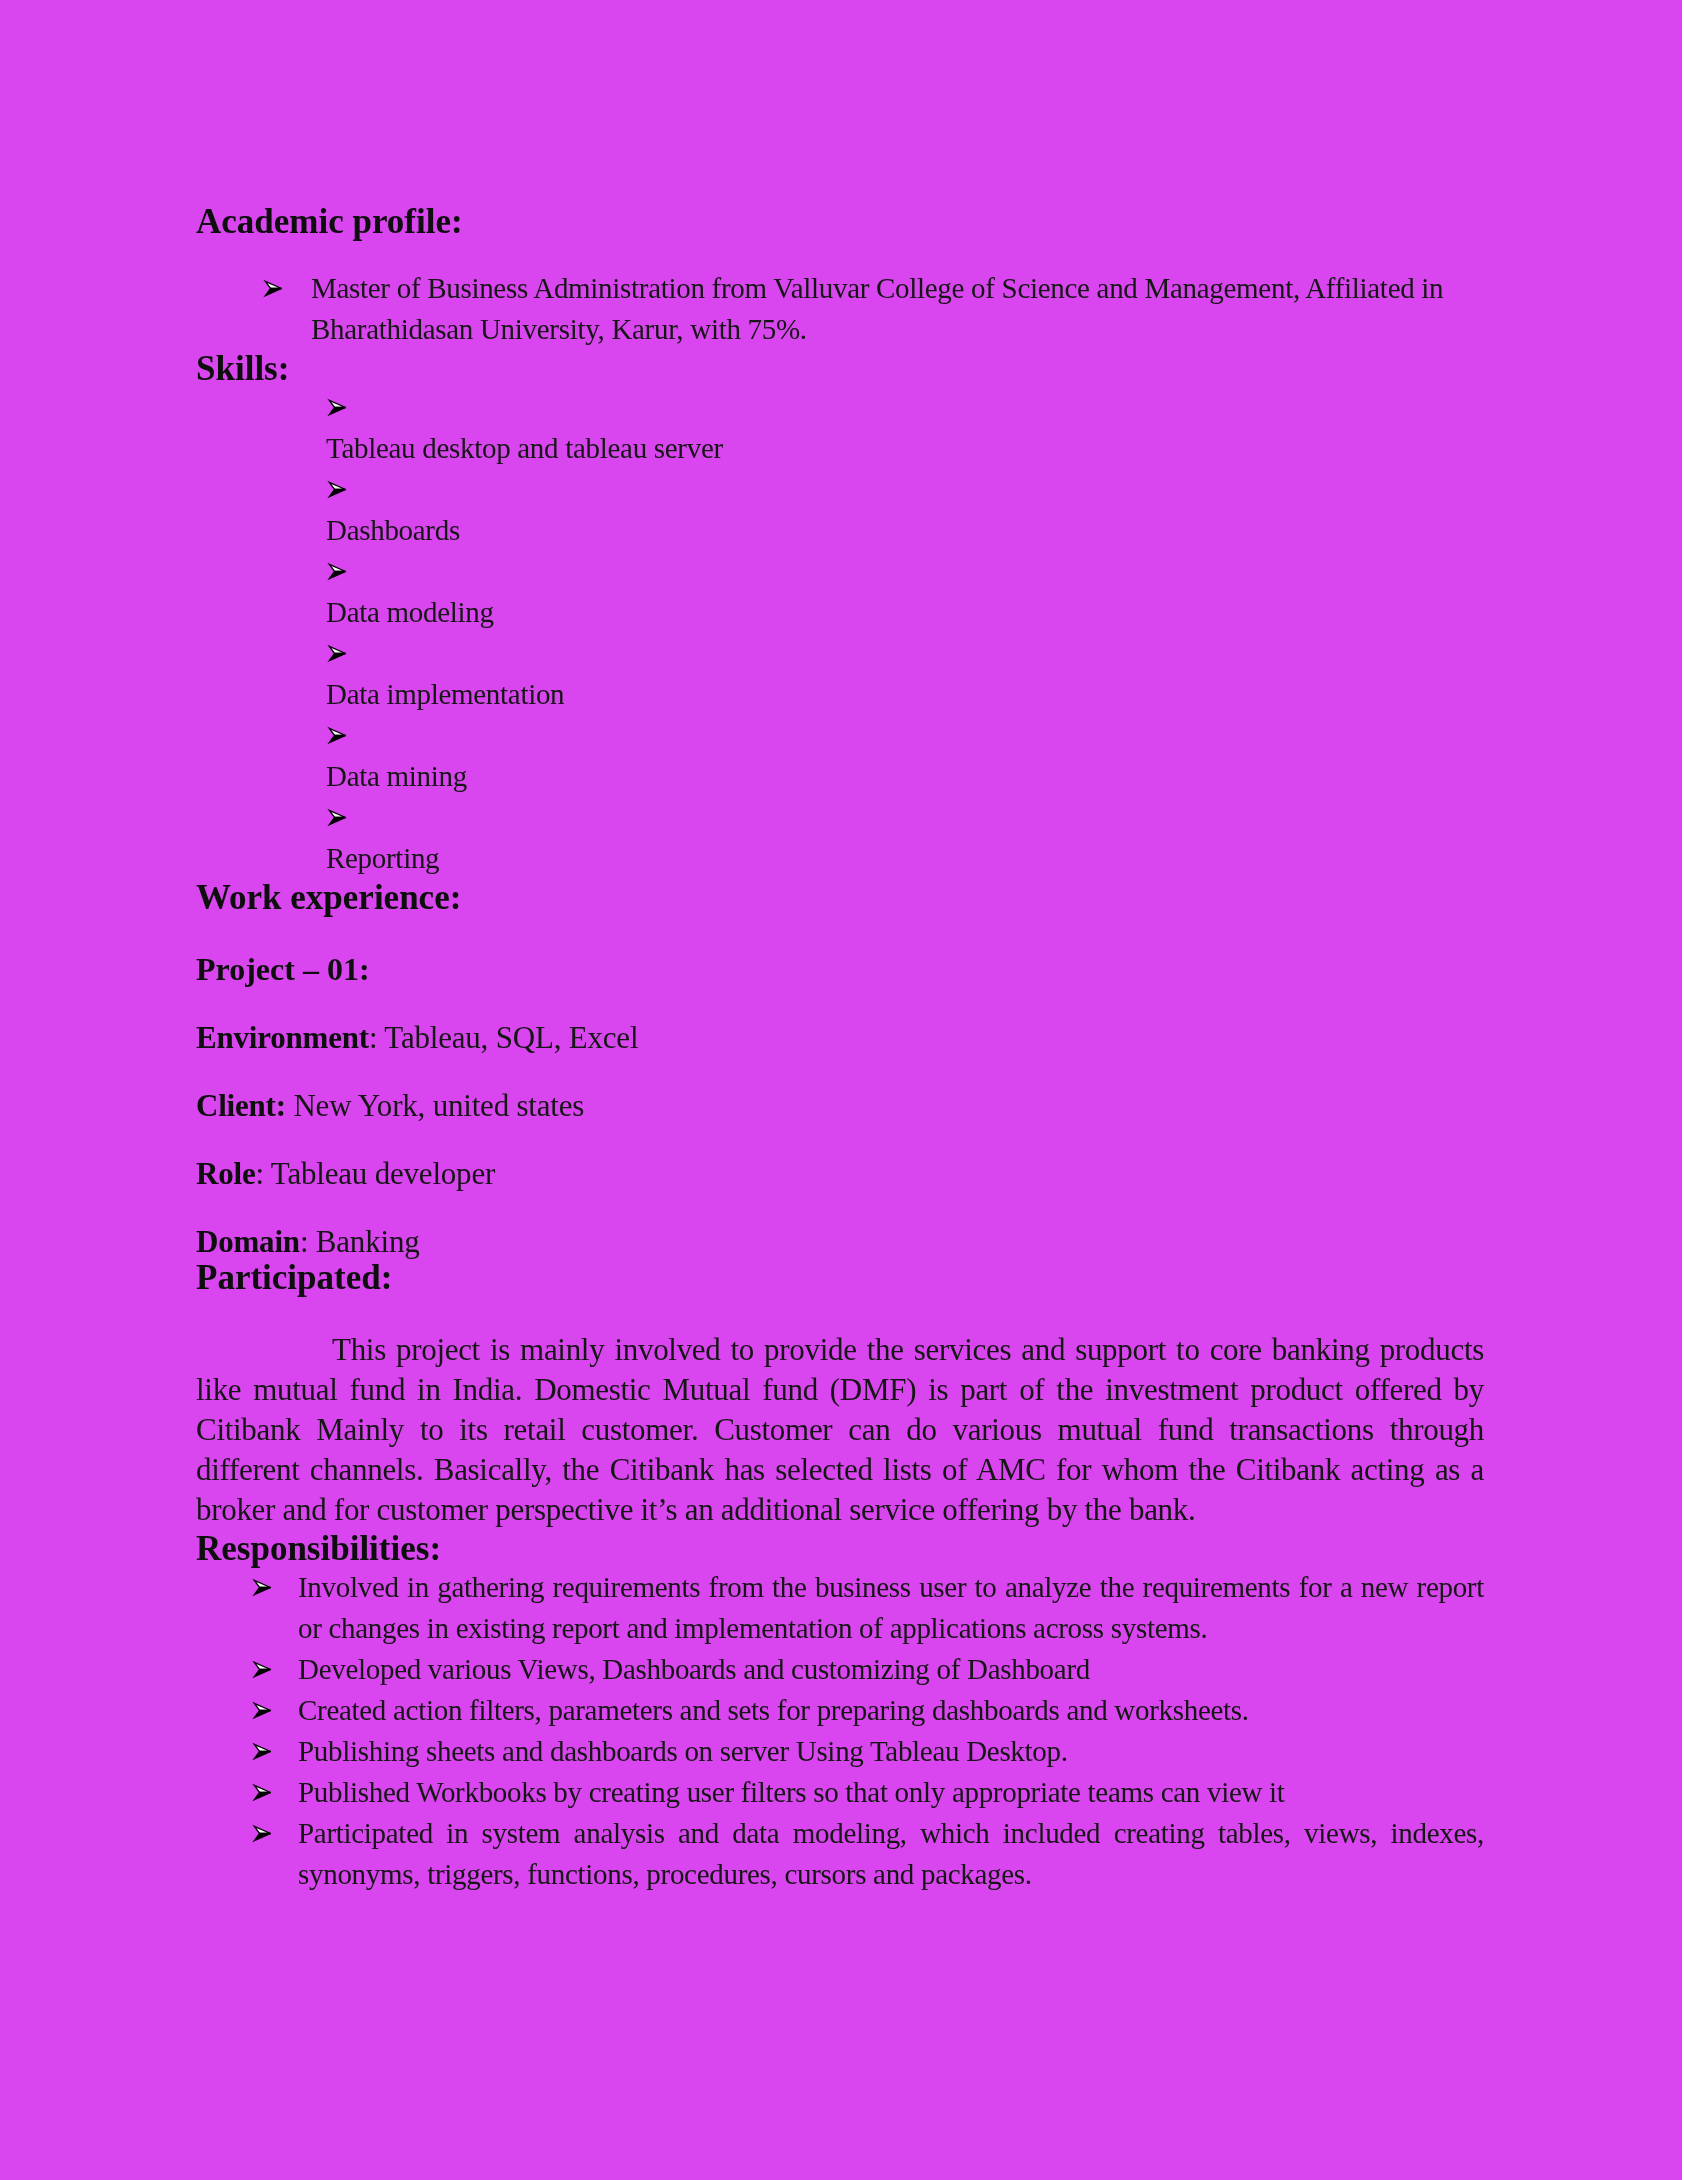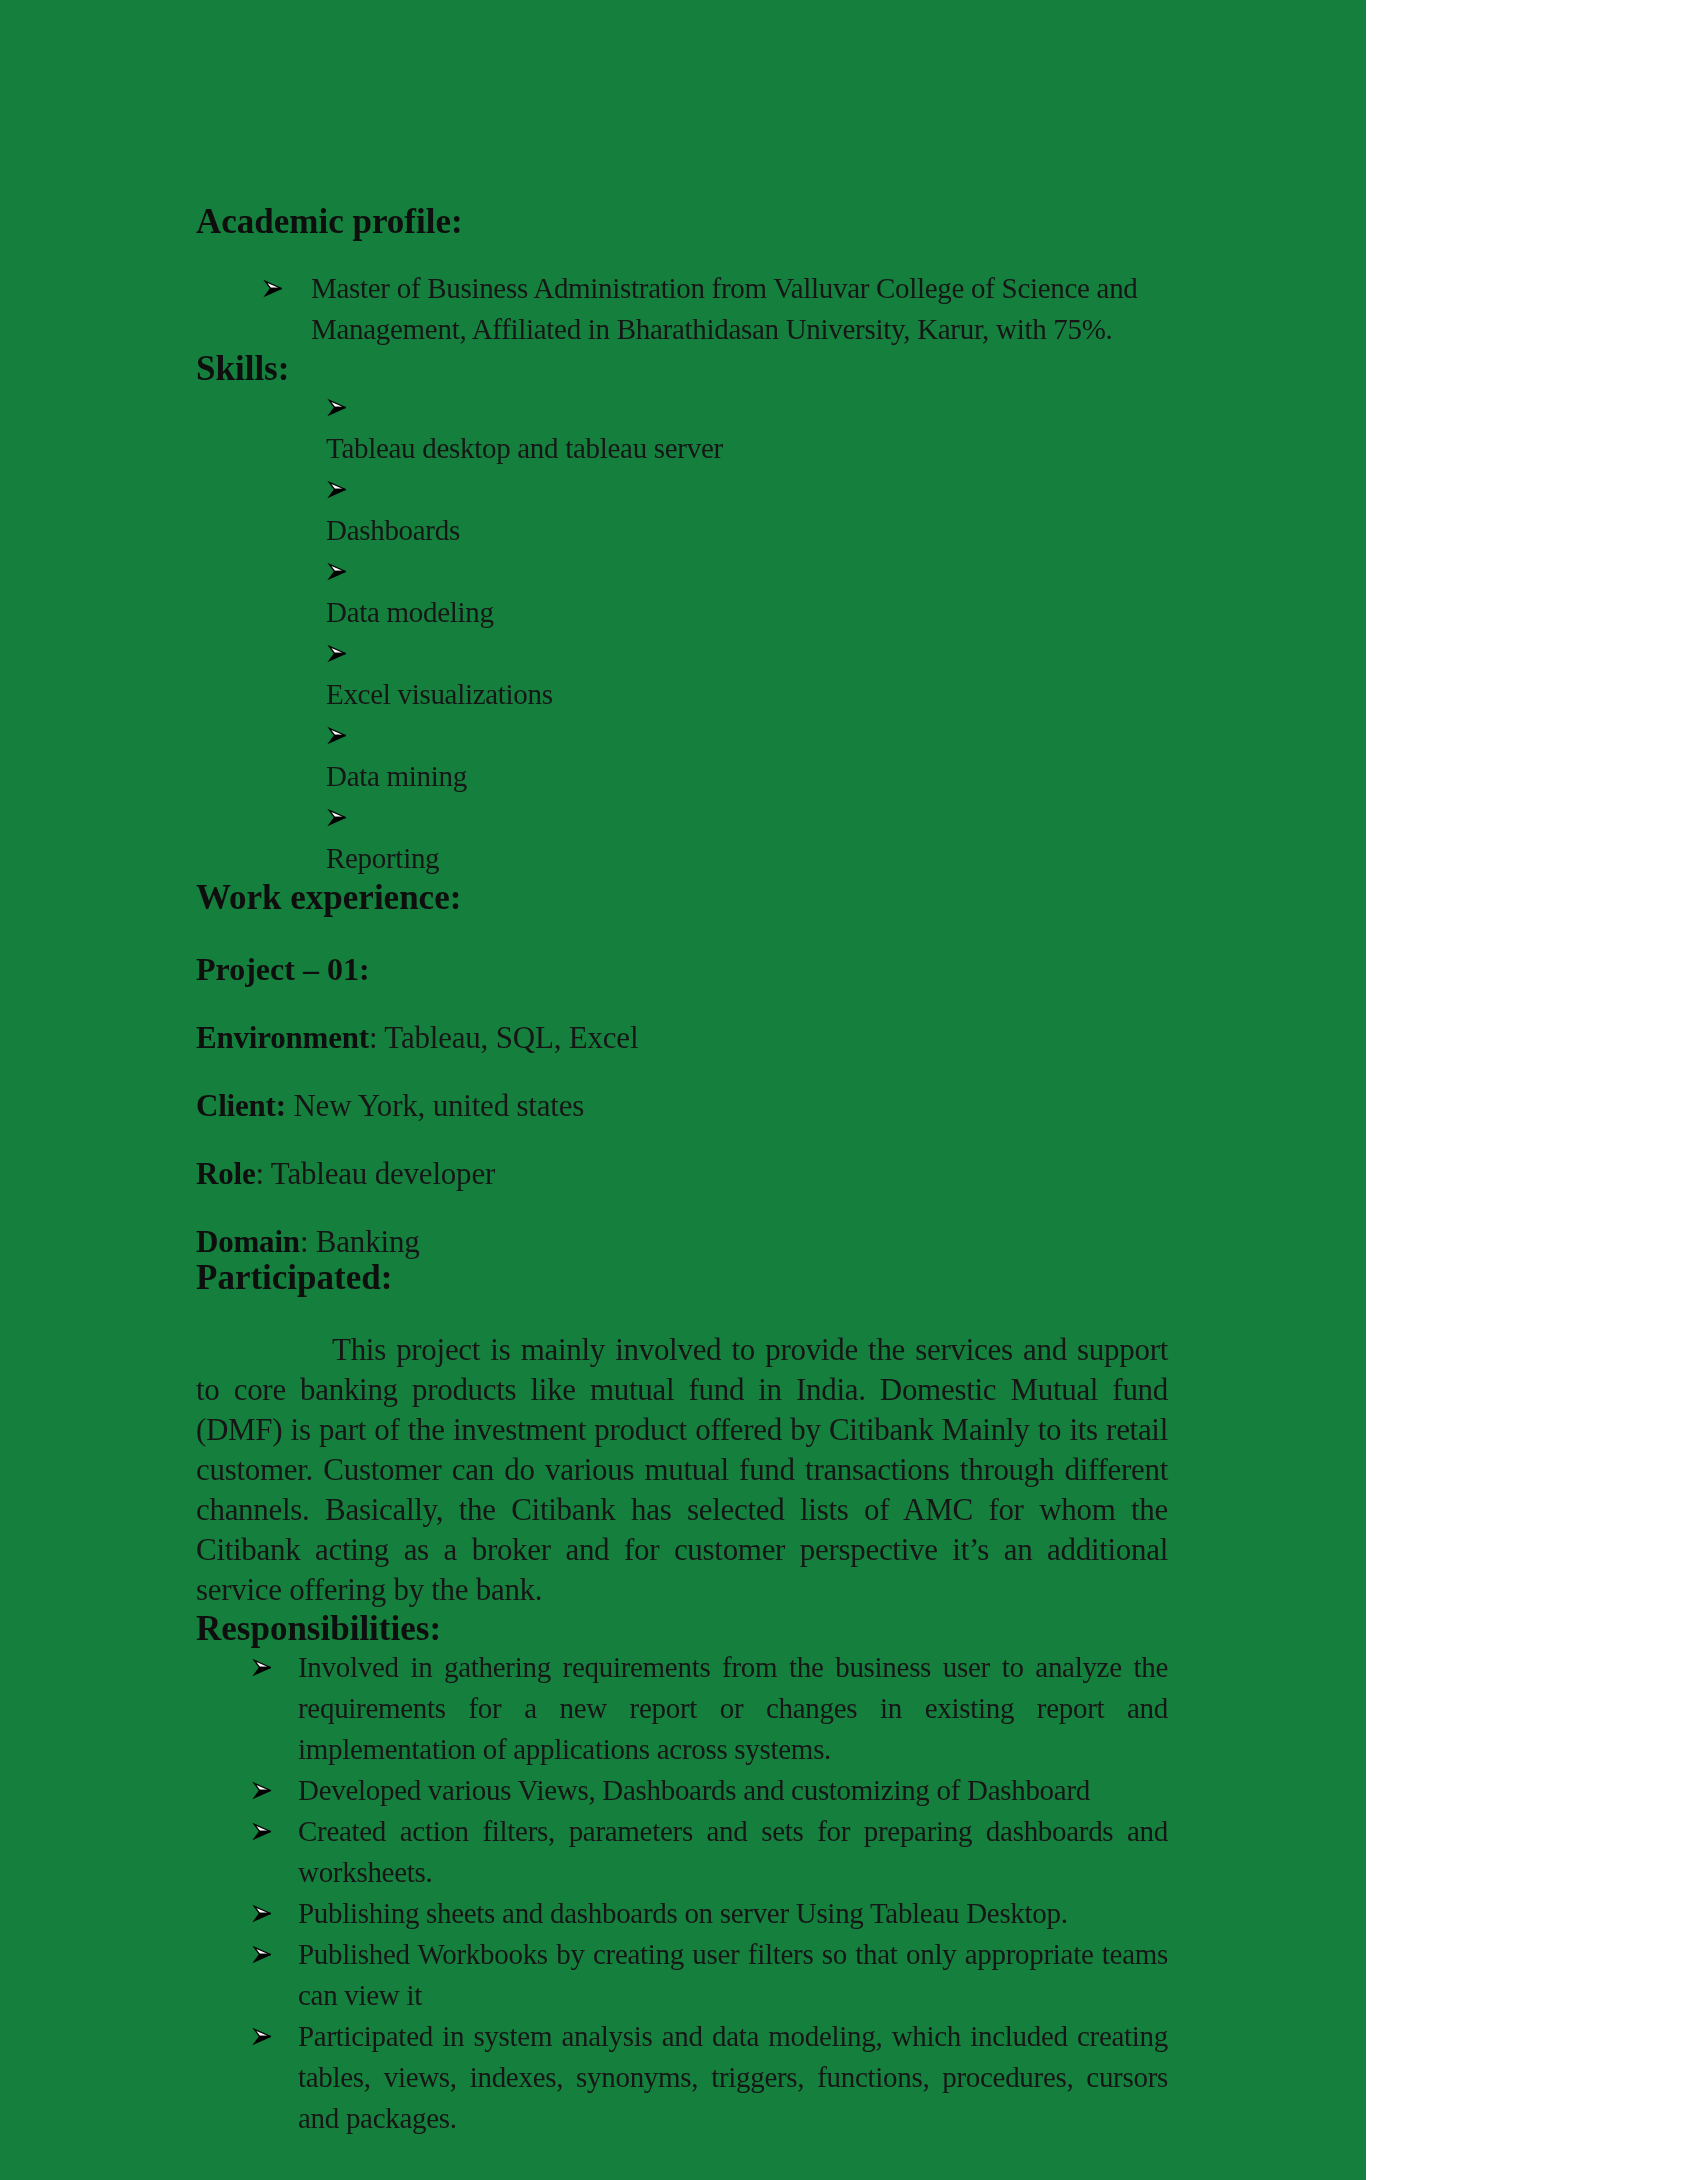--- a/index.html
+++ b/index.html
@@ -8,25 +8,25 @@
     background: #ffffff;
   }
   body {
     width: 1685px;
     height: 2181px;
     font-family: "Liberation Serif", "DejaVu Serif", serif;
     color: #161616;
   }
   .page {
     box-sizing: border-box;
-    width: 1366px;
+    width: 1682px;
     height: 2181px;
     padding: 203px 198px 0 196px;
     overflow: hidden;
-    background: #15803d;
+    background: #d946ef;
   }
   h2.h1 {
     font-size: 35px;
     line-height: 37px;
     font-weight: 700;
     margin: 0;
     color: #0e0e0e;
   }
   .mt-academic   { margin-top: 0; }
   .mt-skills-h   { margin-top: 27px; }
@@ -146,21 +146,21 @@
       </li>
 
 
       <li class="bullet-row">
         <span class="blt">
           <svg viewBox="0 0 24 24" width="23" height="23" aria-hidden="true">
             <path d="M3.5 4.5 L20.5 12 L9 12 Z" fill="#ffffff" stroke="#000000" stroke-width="1.4" stroke-linejoin="miter"></path>
             <path d="M3.5 19.5 L20.5 12 L9 12 Z" fill="#000000" stroke="#000000" stroke-width="1.4" stroke-linejoin="miter"></path>
           </svg>
         </span>
-        <div class="btxt">Excel visualizations</div>
+        <div class="btxt">Data implementation</div>
       </li>
 
       <li class="bullet-row">
         <span class="blt">
           <svg viewBox="0 0 24 24" width="23" height="23" aria-hidden="true">
             <path d="M3.5 4.5 L20.5 12 L9 12 Z" fill="#ffffff" stroke="#000000" stroke-width="1.4" stroke-linejoin="miter"></path>
             <path d="M3.5 19.5 L20.5 12 L9 12 Z" fill="#000000" stroke="#000000" stroke-width="1.4" stroke-linejoin="miter"></path>
           </svg>
         </span>
         <div class="btxt">Data mining</div>

